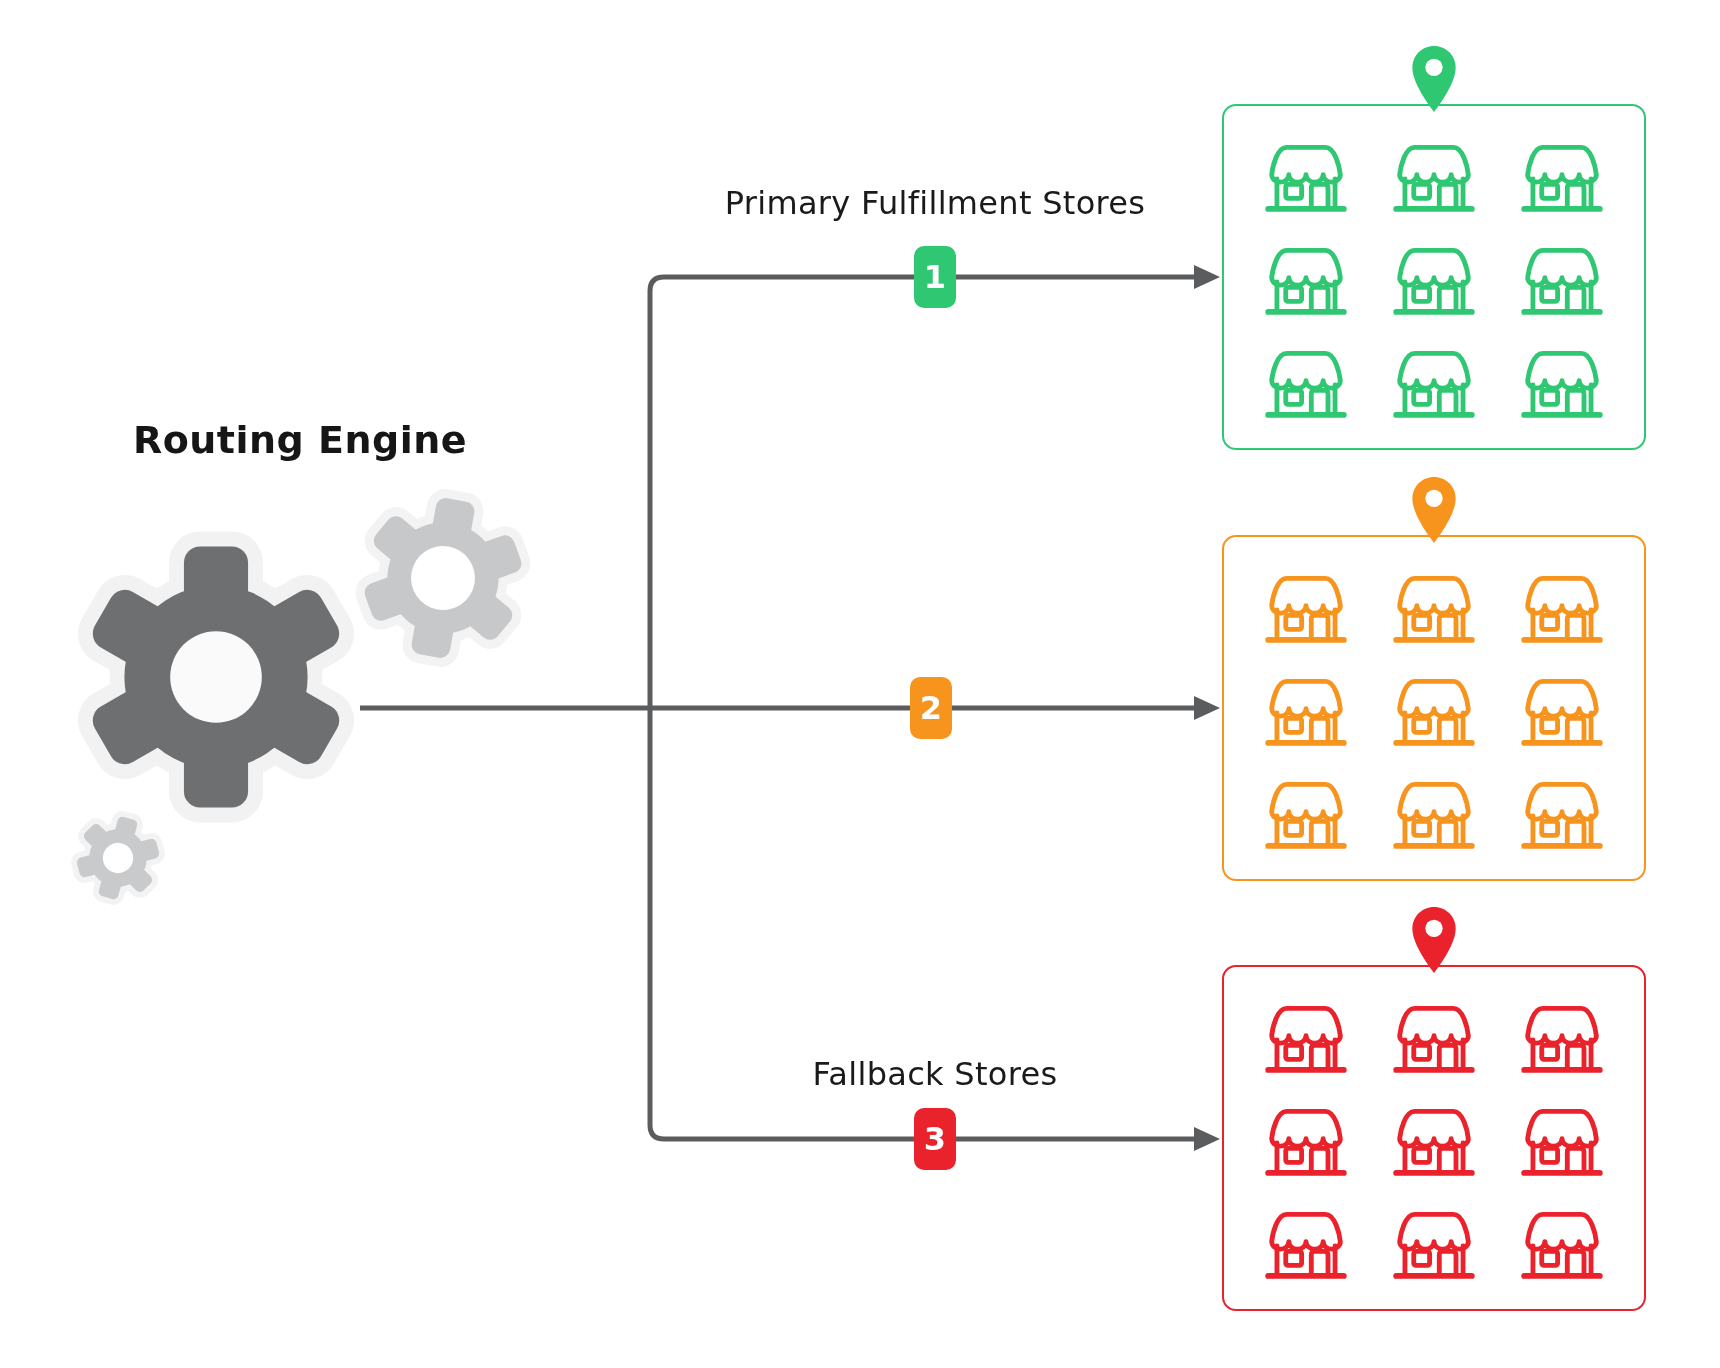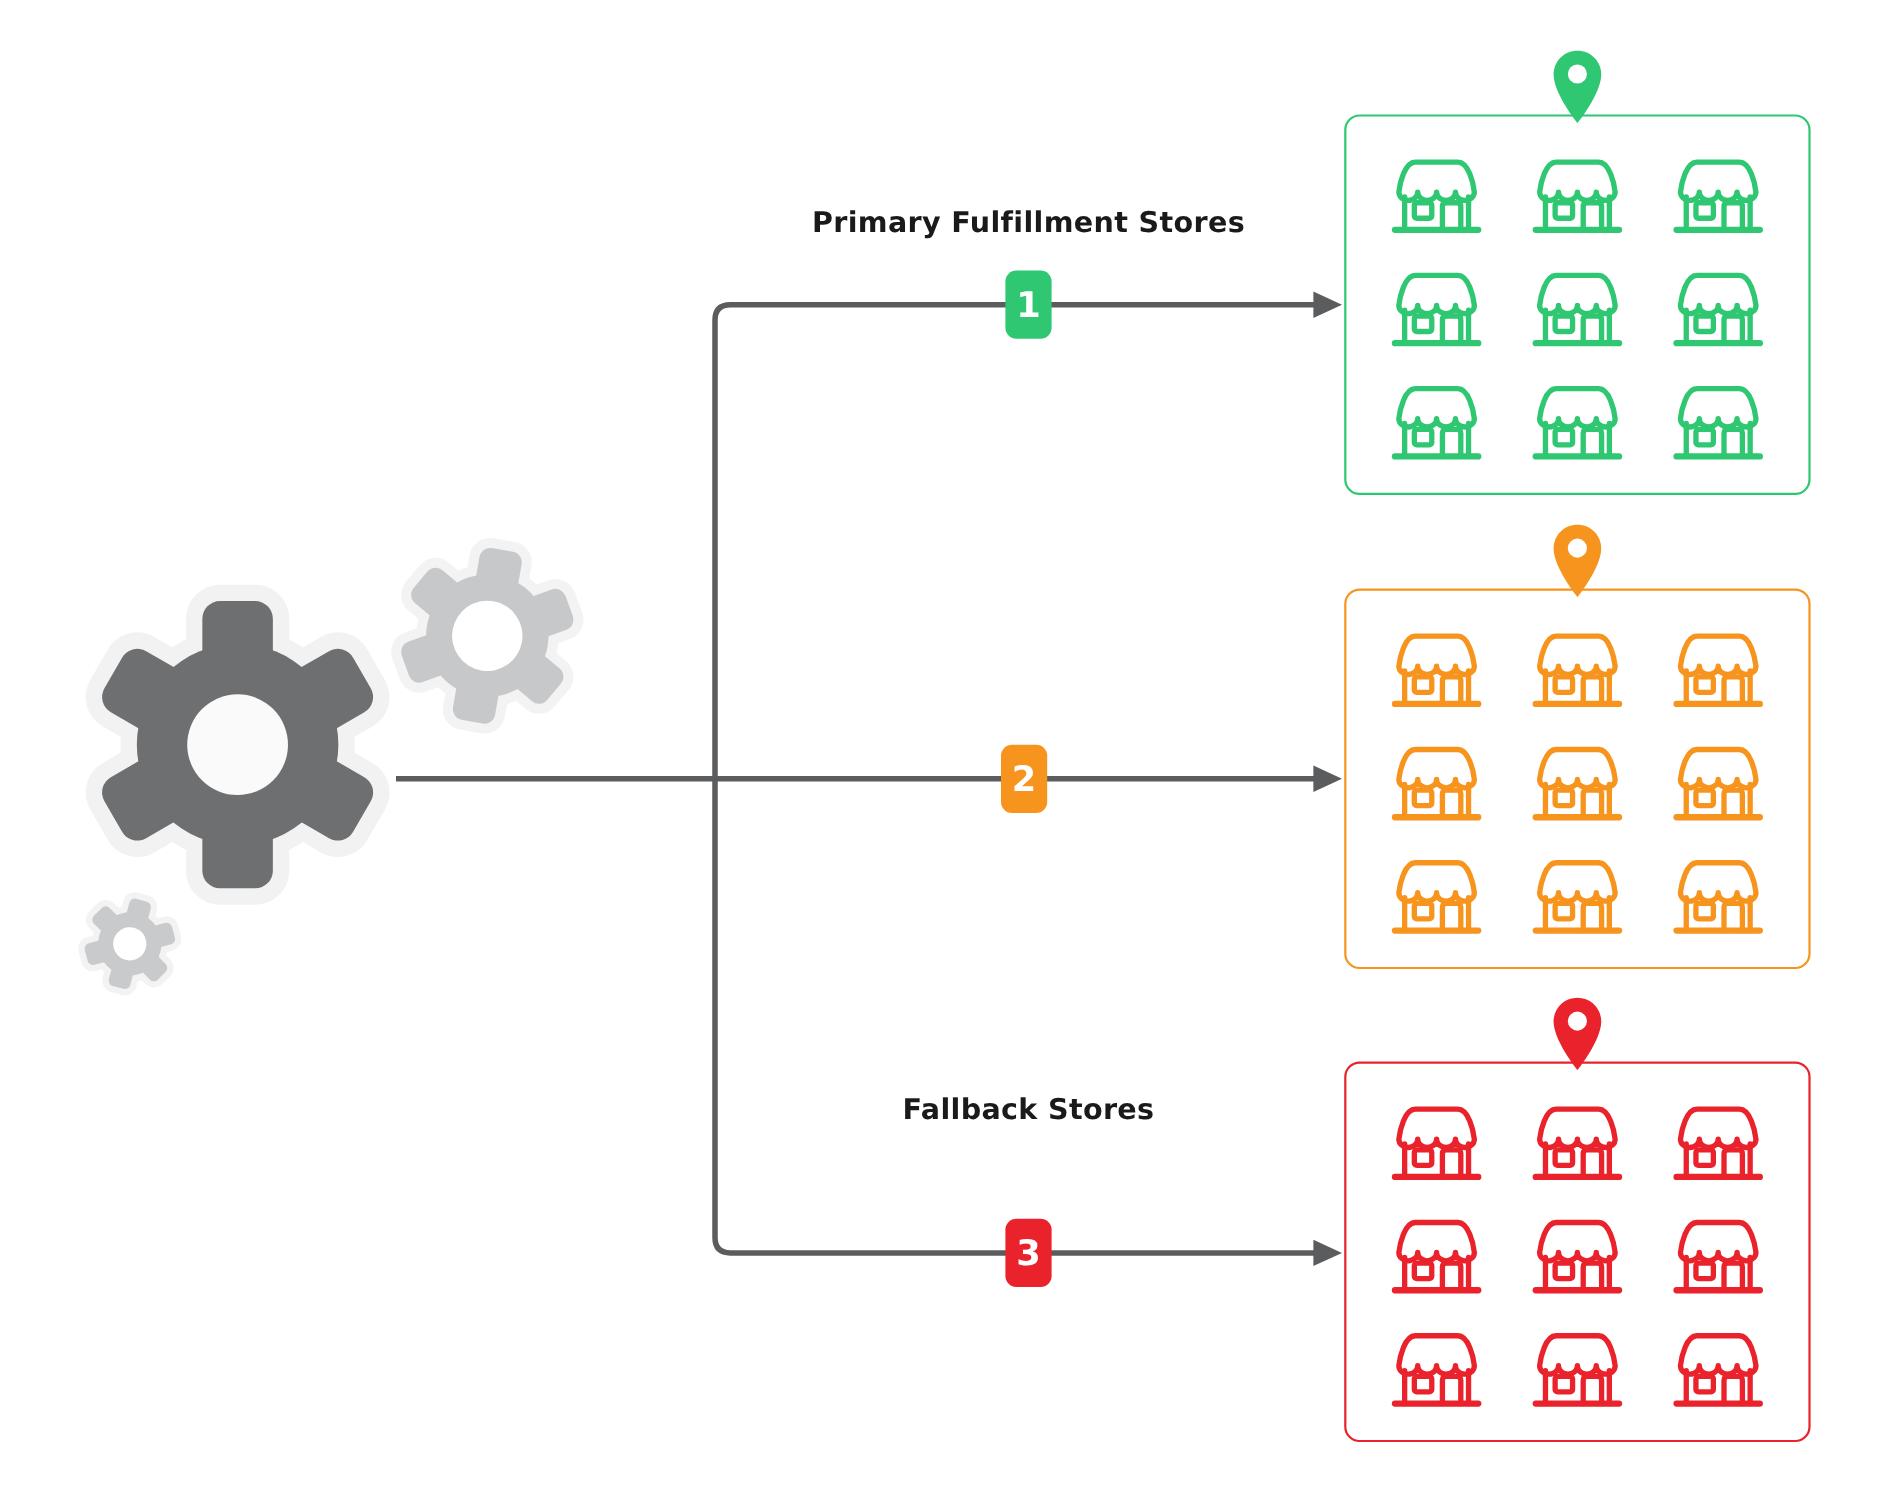--- a/index.html
+++ b/index.html
@@ -17,26 +17,26 @@
     position: absolute;
     left: 300px; top: 440px;
     transform: translate(-50%, -50%);
     font-size: 38px; font-weight: 700; letter-spacing: 0.5px;
     color: #161616; white-space: nowrap;
   }
 
   .branch-label {
     position: absolute;
     transform: translate(-50%, -50%);
-    font-size: 26px; font-weight: 700; letter-spacing: 0.3px;
+    font-size: 32px; font-weight: 400; letter-spacing: 0.3px;
     color: #1a1a1a; white-space: nowrap;
   }
   .label-1 { left: 935px; top: 203px; }
   .label-2 { left: 940px; top: 629px; }
-  .label-3 { left: 935px; top: 1009px; }
+  .label-3 { left: 935px; top: 1074px; }
 
   .badge {
     position: absolute;
     width: 42px; height: 62px;
     transform: translate(-50%, -50%);
     border-radius: 10px;
     background: currentColor;
     display: flex; align-items: center; justify-content: center;
   }
   .badge span {
@@ -143,20 +143,21 @@
       <path d="M650,708 L650,1125 Q650,1139 664,1139 L1199,1139"></path>
     </g>
 
     <g fill="#5B5C5E">
       <polygon points="1220,277 1194,265 1194,289"></polygon>
       <polygon points="1220,708 1194,696 1194,720"></polygon>
       <polygon points="1220,1139 1194,1127 1194,1151"></polygon>
     </g>
   </svg>
 
+  <div class="title">Routing Engine</div>
 
   <div class="branch-label label-1">Primary Fulfillment Stores</div>
   <div class="branch-label label-3">Fallback Stores</div>
 
   <div class="badge badge-1 b-primary">
     <span>1</span>
   </div>
   <div class="badge badge-2 b-secondary">
     <span>2</span>
   </div>

